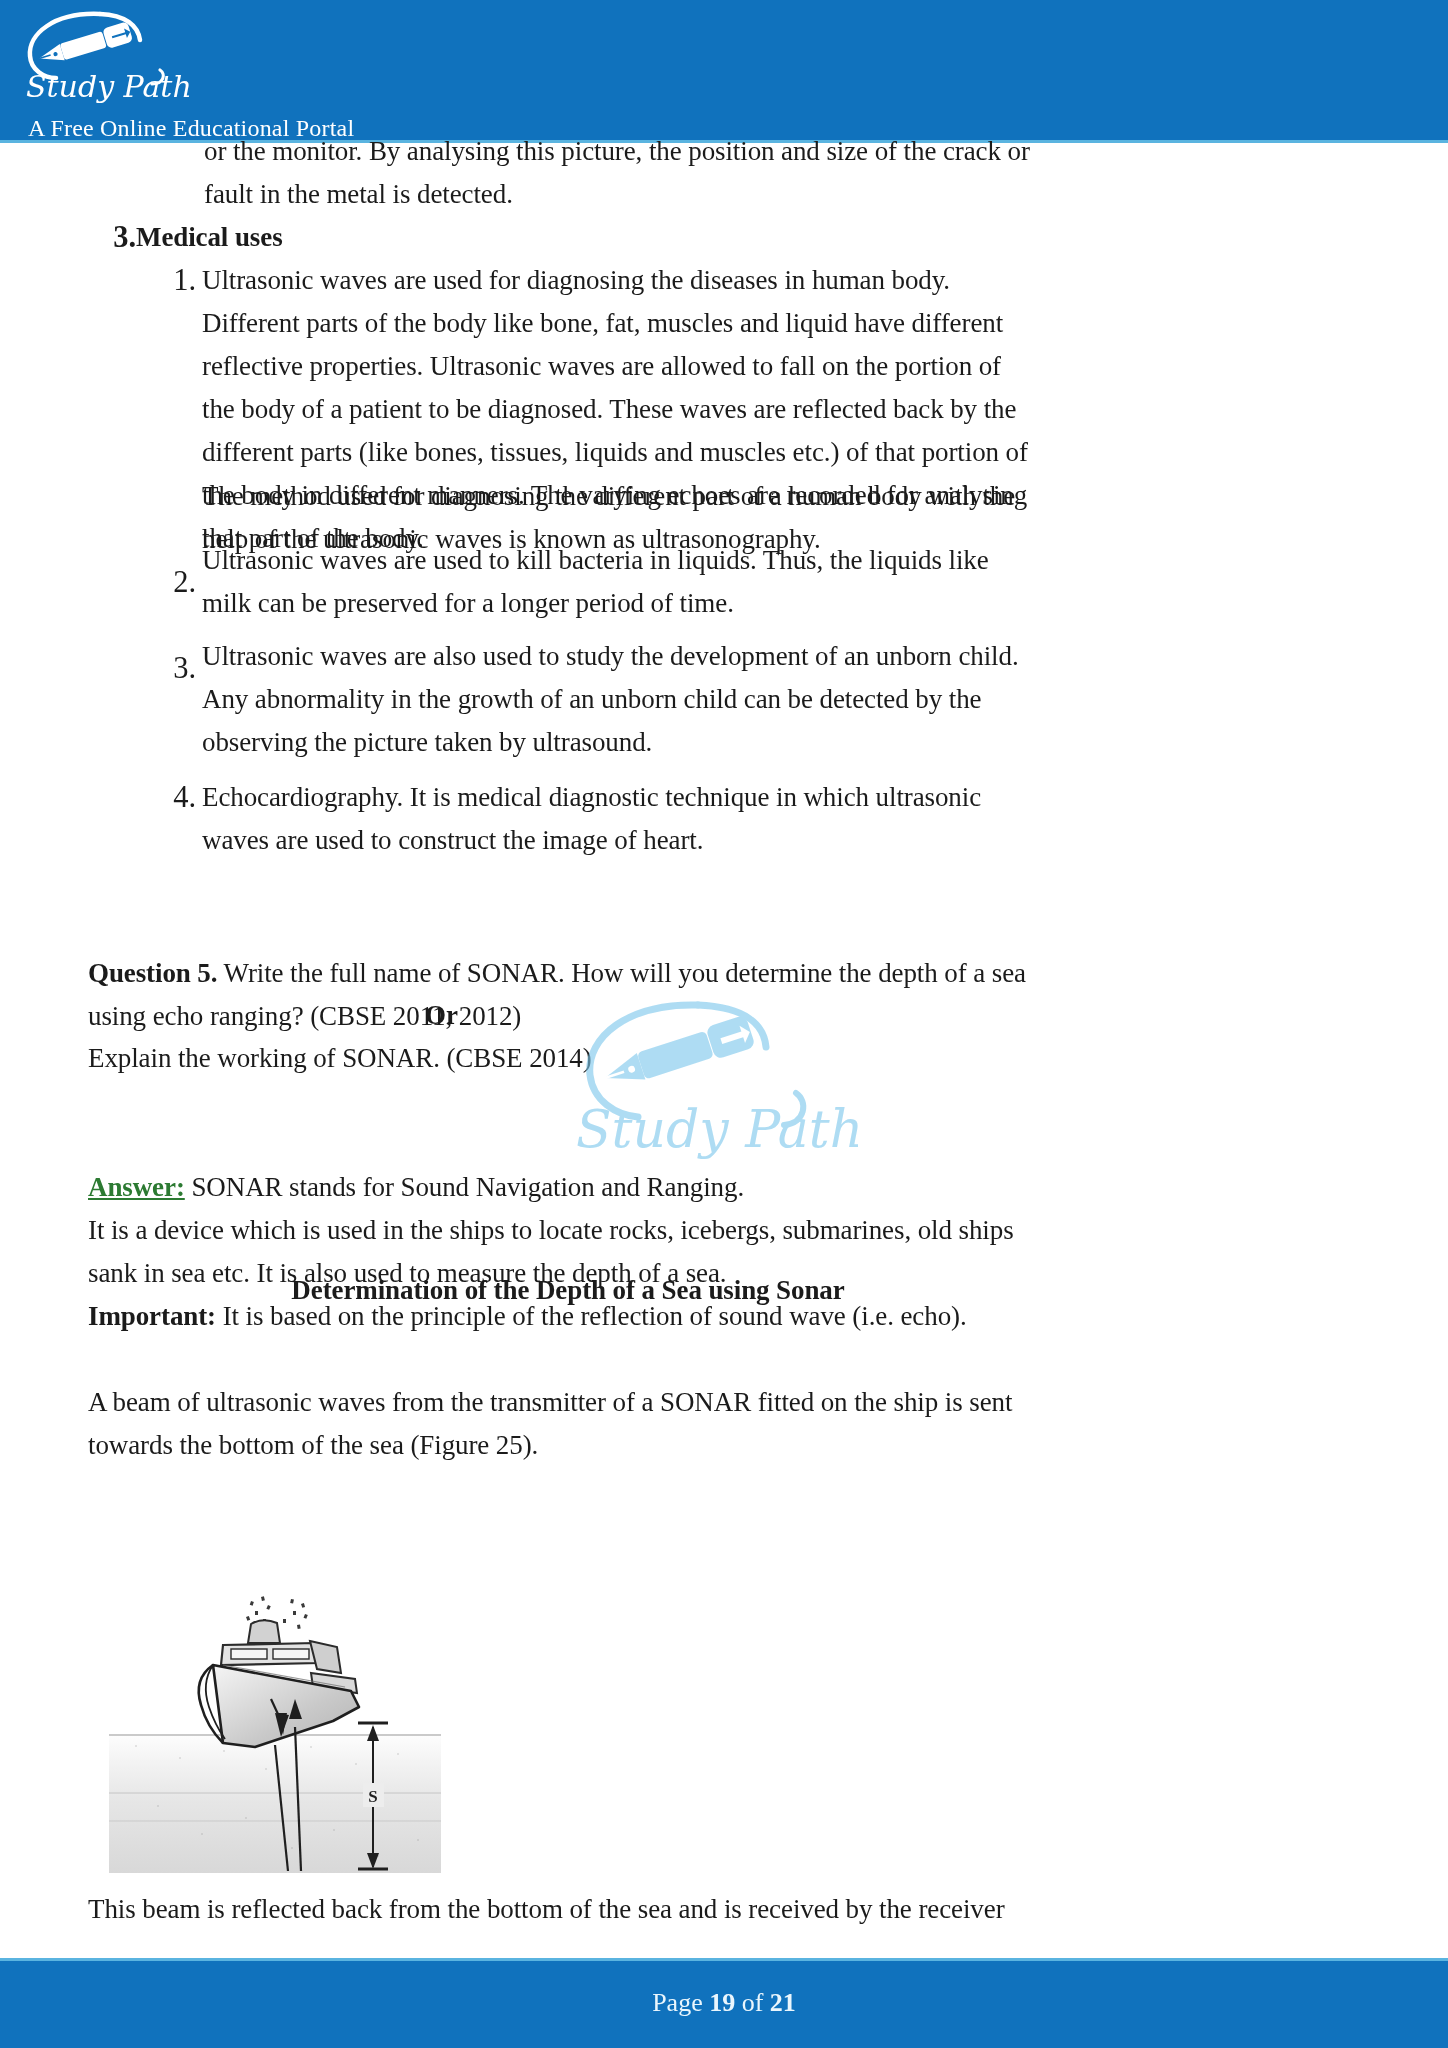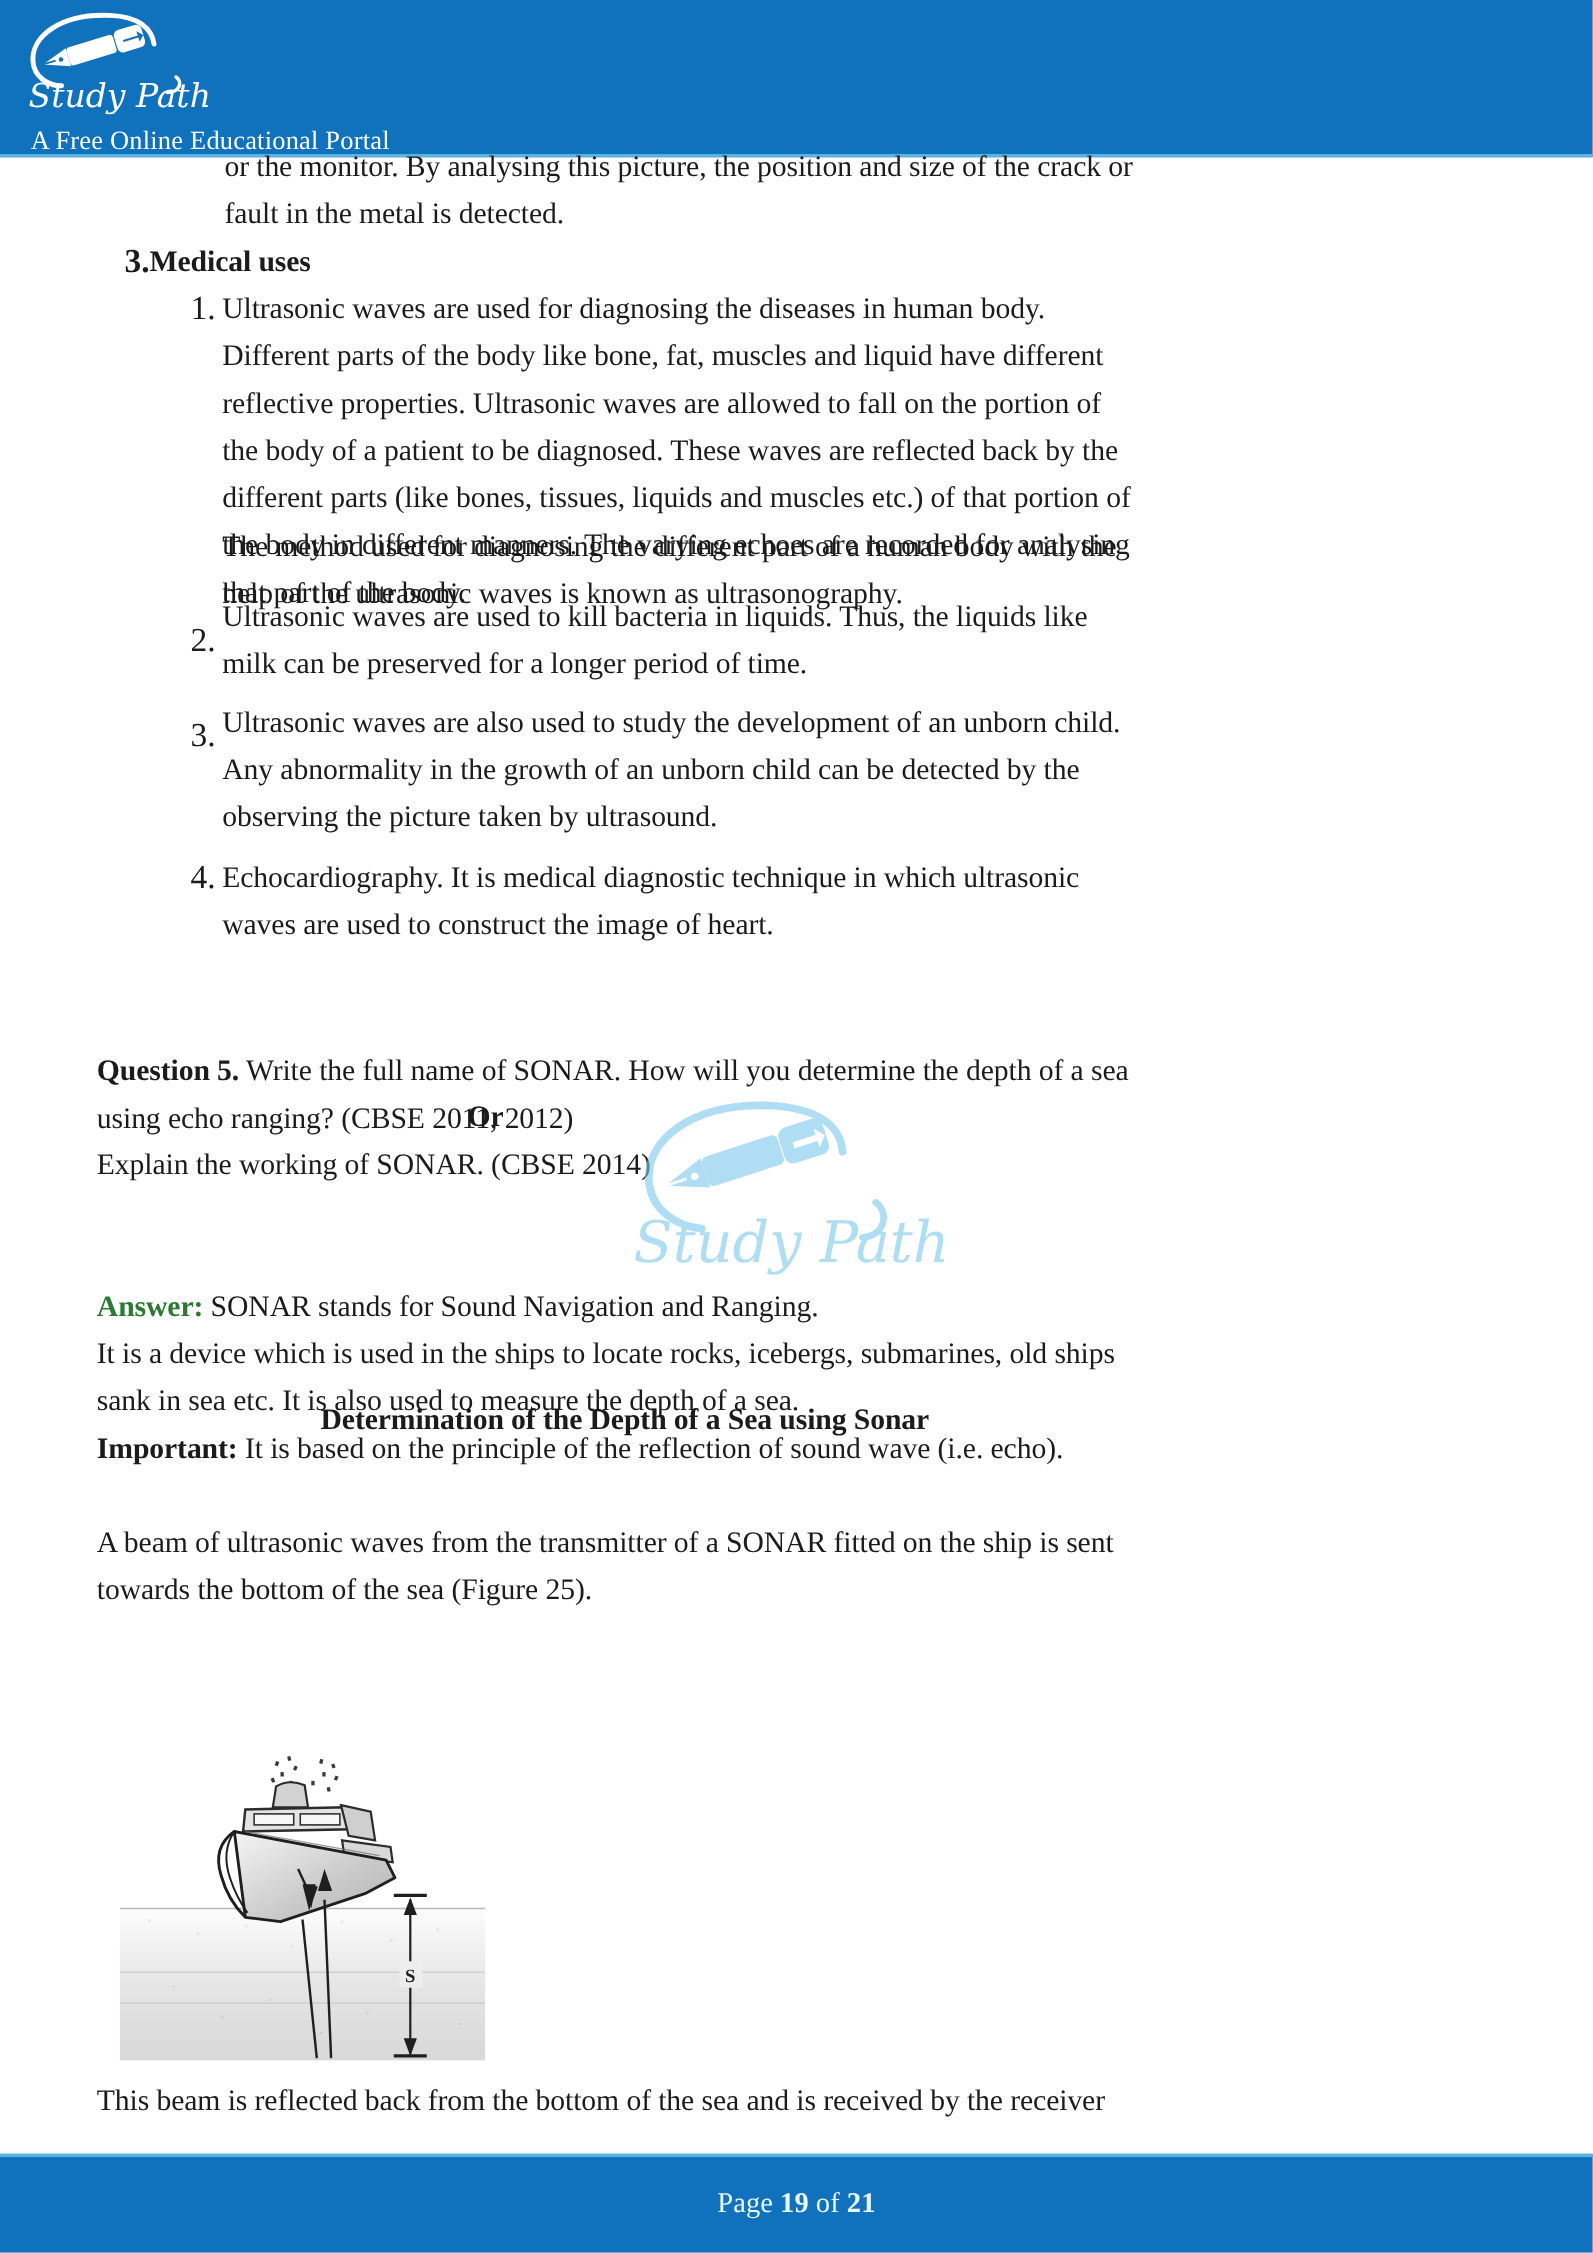--- a/index.html
+++ b/index.html
@@ -95,21 +95,21 @@
     width: 836px;
   }
   .ol-num {
     position: absolute;
     text-align: right;
     font-size: 30.5px;
     line-height: 43px;
   }
 
   .bold { font-weight: bold; }
-  .green-bold { color: #2c7a32; font-weight: bold; }
+  .green-bold { color: #2c7a32; font-weight: bold; text-decoration: underline; }
 
   .blk { position: absolute; }
 
   
   #watermark {
     position: absolute;
     left: 558px;
     top: 985px;
     width: 300px;
     height: 190px;

